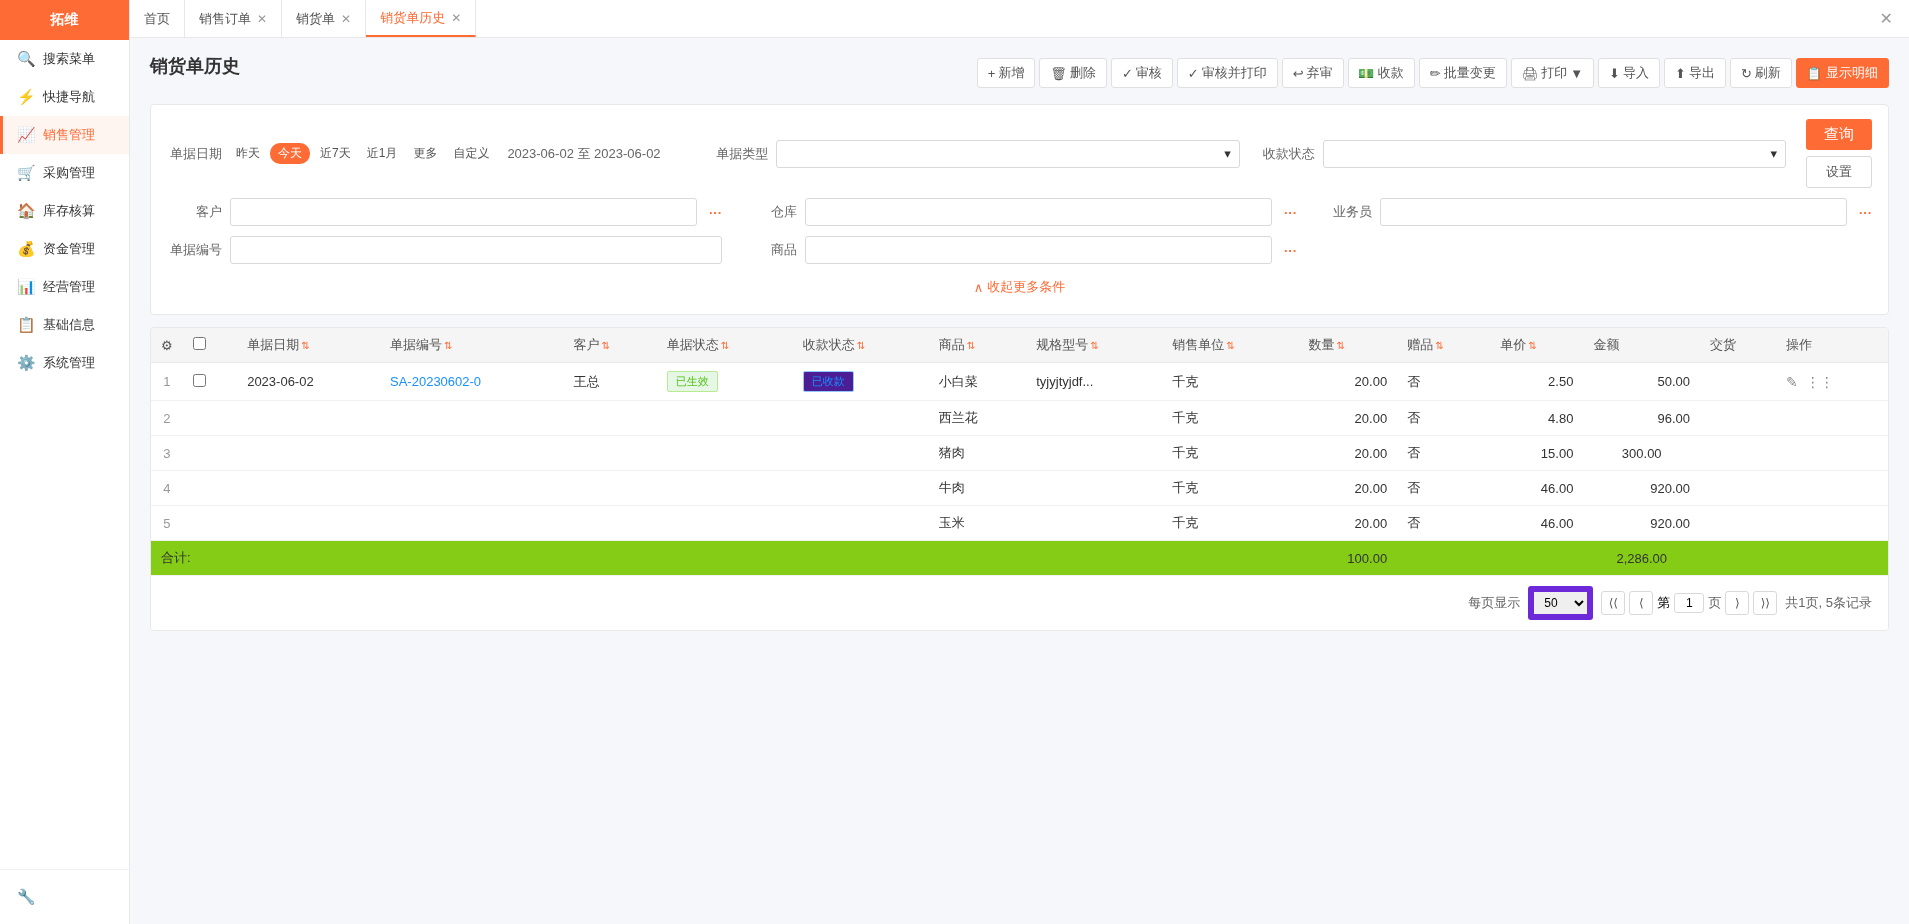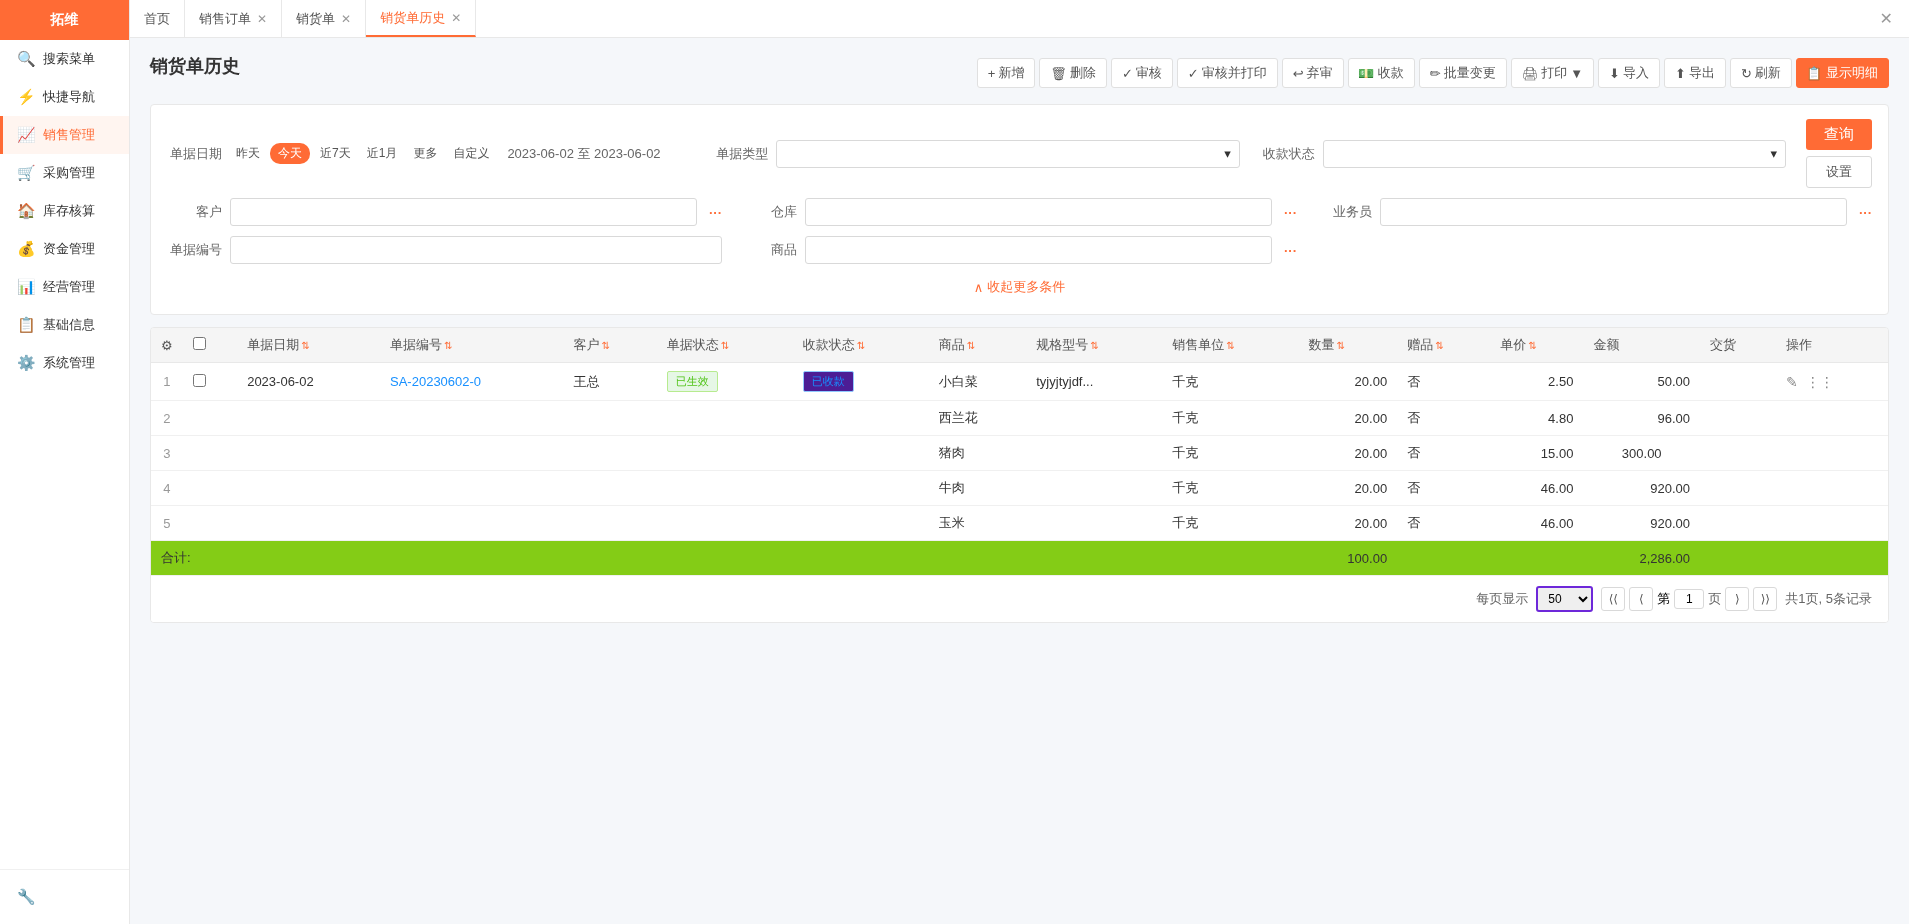--- a/index.html
+++ b/index.html
@@ -295,21 +295,21 @@
       align-items: center;
       justify-content: flex-end;
       padding: 10px 16px;
       background: #fff;
       border-top: 1px solid #f0f0f0;
       gap: 8px;
       font-size: 12px;
     }
     .page-size-label { color: #666; }
     .page-size-select {
-      border: 2px solid #6d28d9;
+      border: 6px solid #6d28d9;
       border-radius: 3px;
       padding: 3px 6px;
       font-size: 12px;
       cursor: pointer;
     }
     .page-nav {
       display: flex;
       align-items: center;
       gap: 4px;
     }
@@ -658,21 +658,21 @@
       <td></td>
     </tr>
           </tbody>
         <tfoot>
           <tr class="summary-row">
             <td colspan="2">合计:</td>
             <td colspan="8"></td>
             <td style="text-align:right;">100.00</td>
             <td></td>
             <td></td>
-            <td style="text-align:right;">2,286.00</td>
+            <td style="text-align:center;">2,286.00</td>
             <td colspan="2"></td>
           </tr>
         </tfoot>
       </table>
 
       <div class="pagination">
         <span class="page-size-label">每页显示</span>
         <select class="page-size-select">
           <option>50</option>
           <option>100</option>

